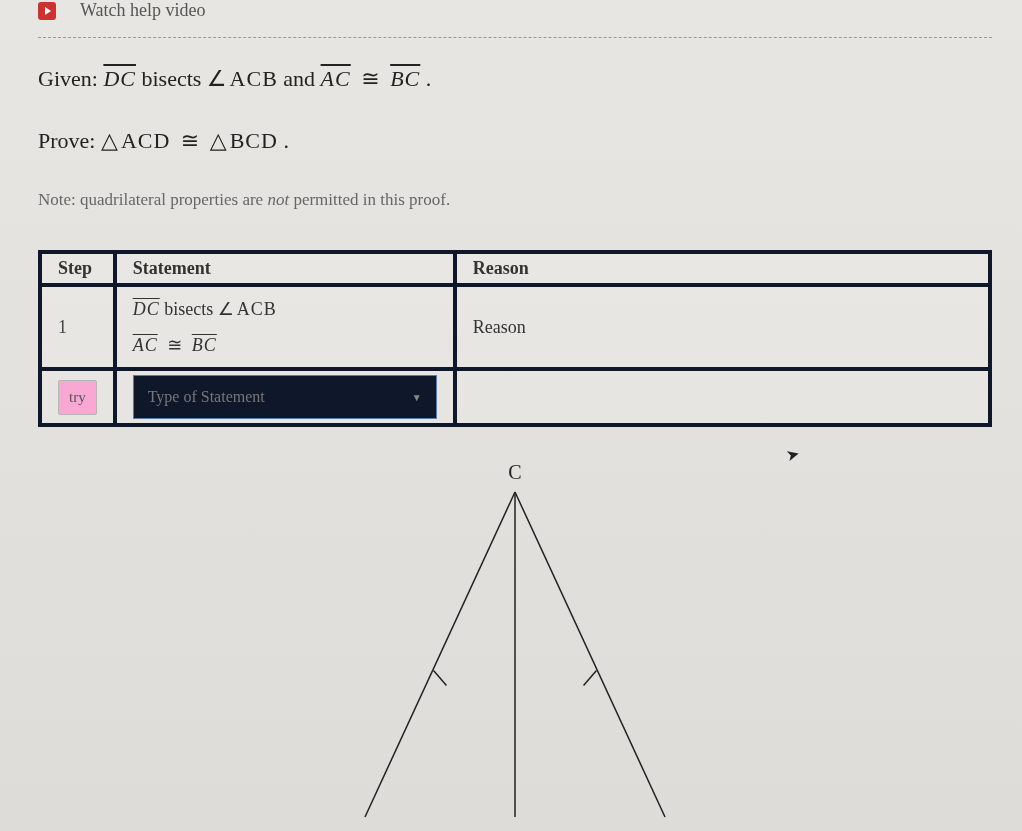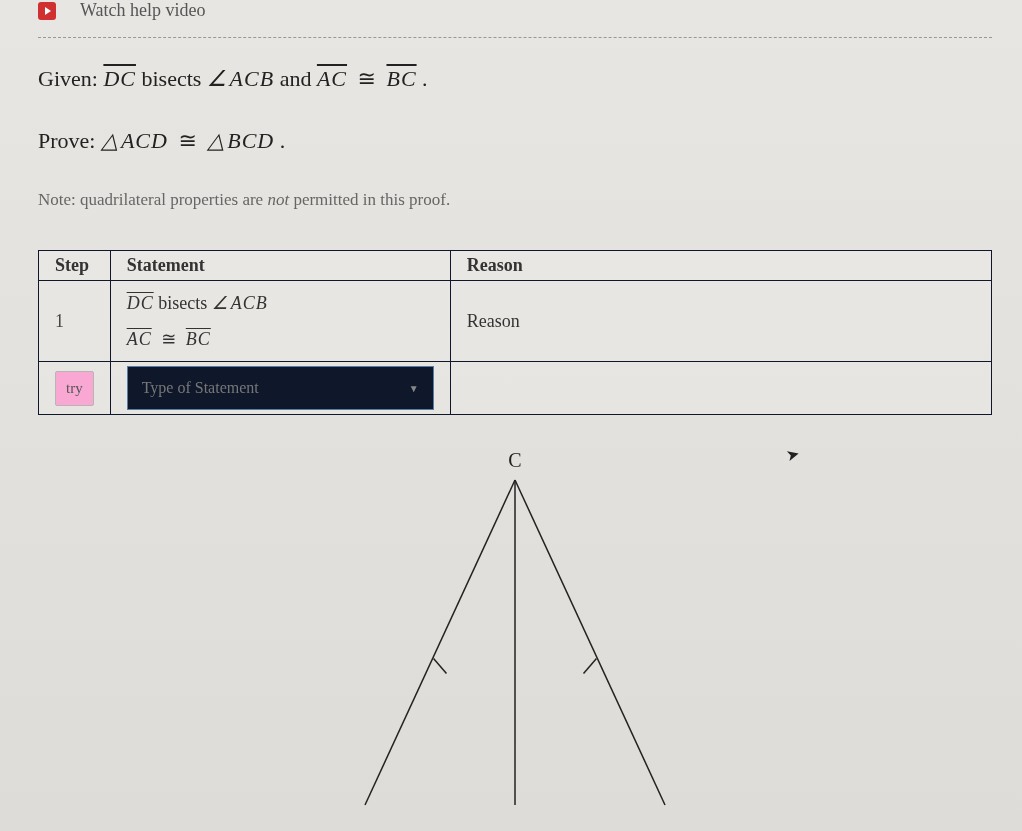--- a/index.html
+++ b/index.html
@@ -53,34 +53,34 @@
     .given-line .label, .prove-line .label { font-size: 22px; }
     .math { font-family: 'Times New Roman', serif; }
     .overline {
       text-decoration: overline;
       font-style: italic;
       letter-spacing: 1px;
     }
     .angle::before { content: "\2220"; margin-right: 2px; }
     .cong::before { content: "\2245"; margin: 0 5px; }
     .tri::before { content: "\25B3"; margin-right: 2px; }
-    .ital { font-style: italic; letter-spacing: 1px; }
+    .ital { letter-spacing: 1px; }
     .note {
       font-size: 17px;
       color: #666;
       margin-bottom: 40px;
     }
     .note .not { font-style: italic; }
     table.proof {
       width: 100%;
       border-collapse: collapse;
       background: rgba(255,255,255,0.15);
     }
     table.proof th, table.proof td {
-      border: 1px solid #0f172a;
+      border: 4px solid #0f172a;
       padding: 4px 16px;
       text-align: left;
       vertical-align: middle;
       font-size: 18px;
     }
     table.proof th {
       font-weight: bold;
       color: #333;
       font-family: Georgia, serif;
     }

